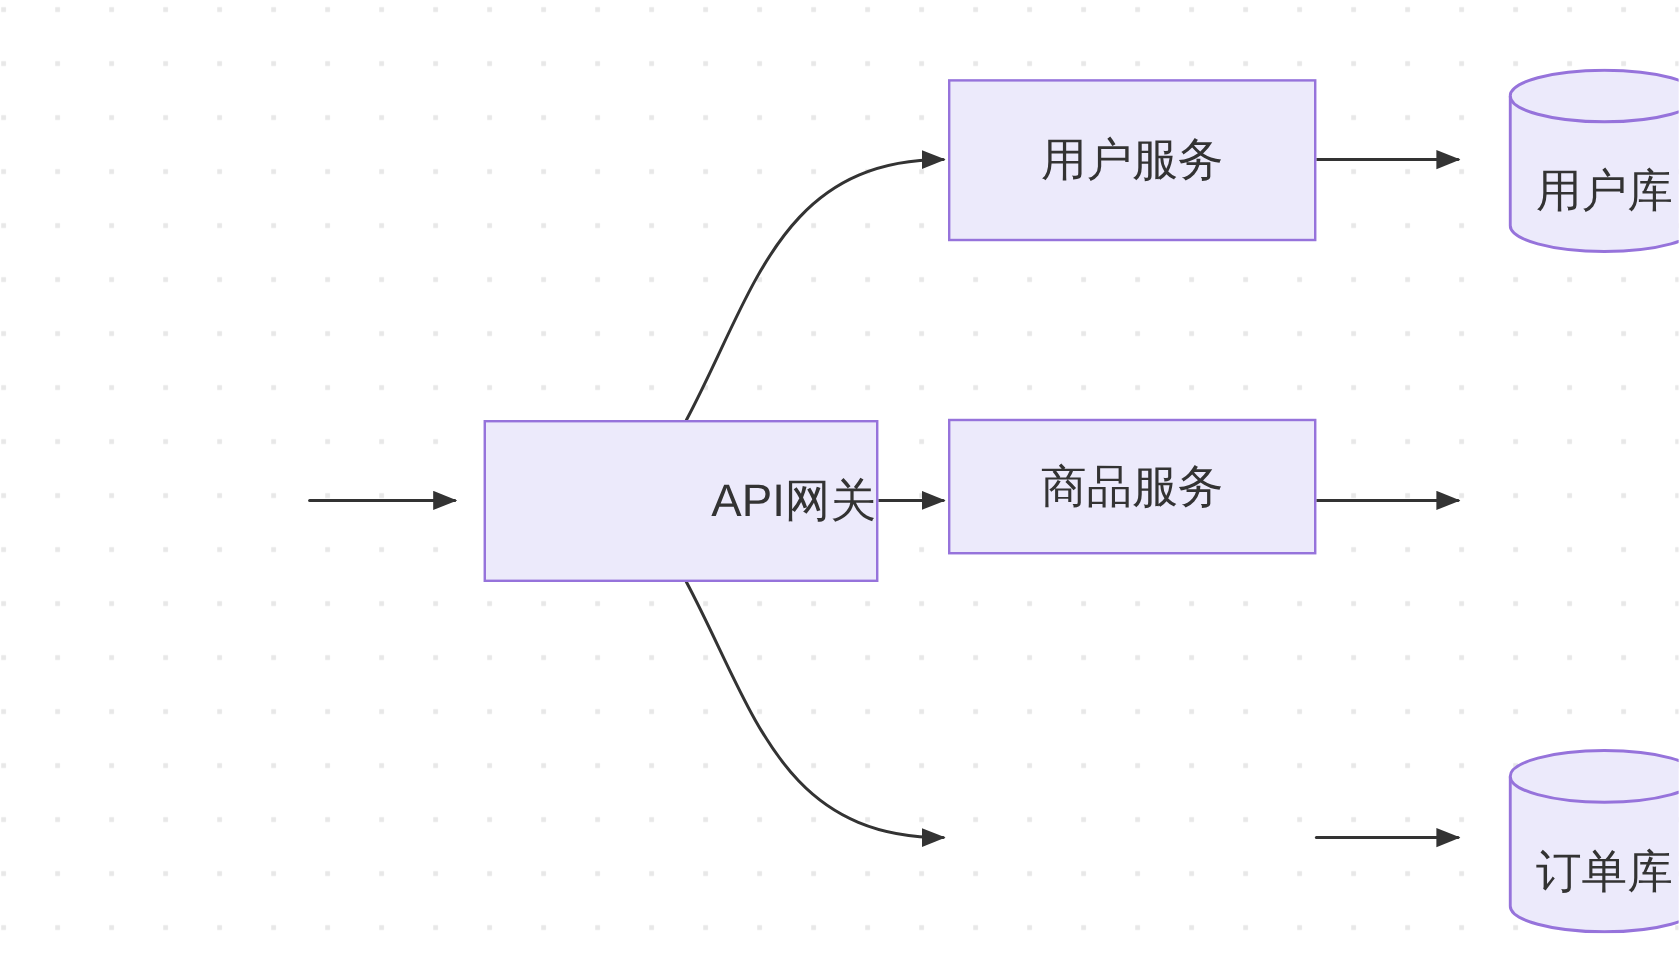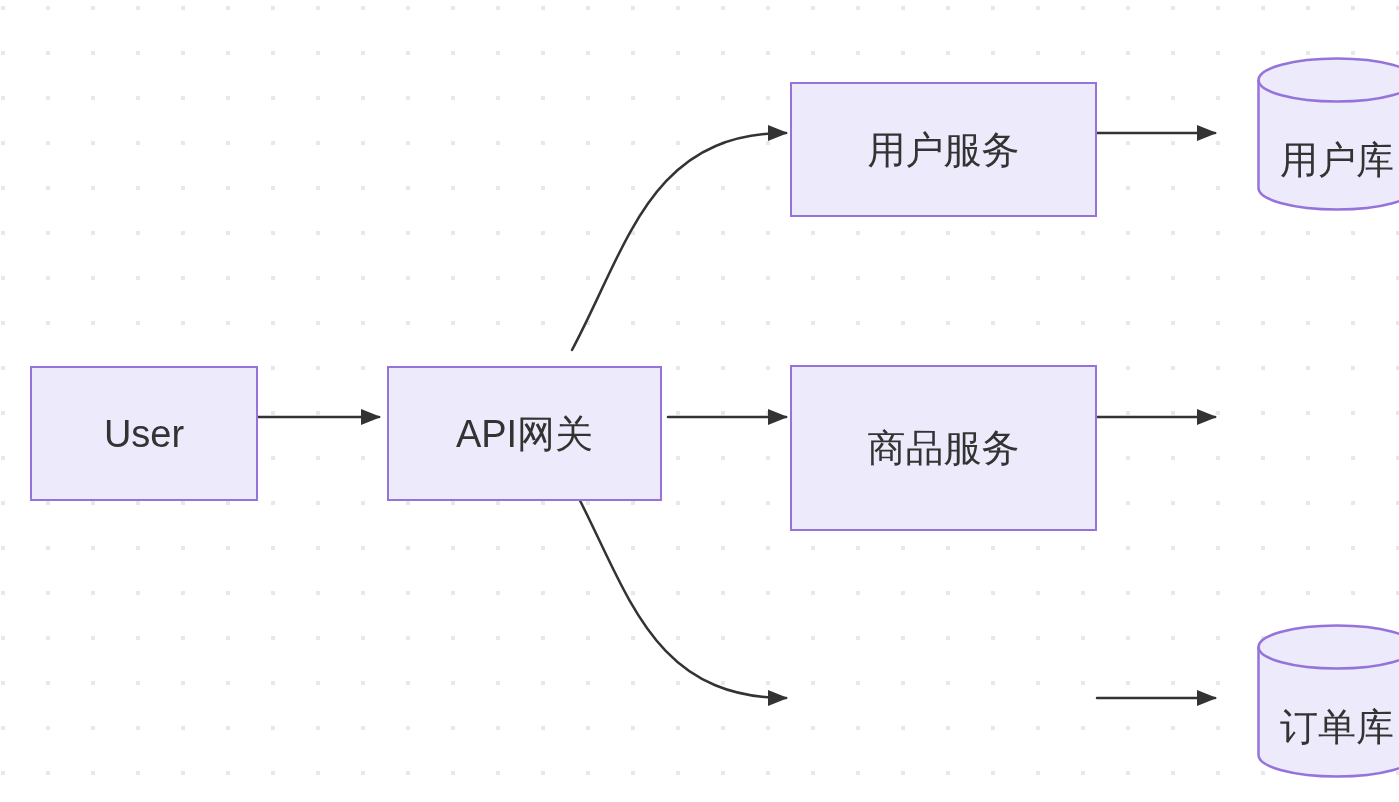--- a/index.html
+++ b/index.html
@@ -35,21 +35,20 @@
     justify-content: center;
     color: var(--text, #333);
     font-size: 38px;
     line-height: 1;
     user-select: none;
   }
   .node.box {
     background: var(--node-fill, #ECEAFB);
     border: 2px solid var(--node-border, #9673DB);
     box-sizing: border-box;
-    margin-top: 16px;
   }
   .node.cyl {
     width: 160px;
     height: 154px;
     display: block;
     margin-left: 39px;
   }
   .cyl-shape {
     position: absolute;
     left: 0;
@@ -94,33 +93,30 @@
 
     <path class="edge" d="M258,417 L379,417" marker-end="url(#arrowhead)"></path>
     <path class="edge" d="M572,350 C628,245 650,133 786,133" marker-end="url(#arrowhead)"></path>
     <path class="edge" d="M668,417 L786,417" marker-end="url(#arrowhead)"></path>
     <path class="edge" d="M572,485 C628,590 650,698 786,698" marker-end="url(#arrowhead)"></path>
     <path class="edge" d="M1097,133 L1215,133" marker-end="url(#arrowhead)"></path>
     <path class="edge" d="M1097,417 L1215,417" marker-end="url(#arrowhead)"></path>
     <path class="edge" d="M1097,698 L1215,698" marker-end="url(#arrowhead)"></path>
   </svg>
 
-  <div class="node box" style="left:30px; top:350px; width:228px; height:135px;">
-    <span>User</span>
-  </div>
 
-  <div class="node box" style="left:387px; top:350px; width:275px; height:135px;">
+  <div class="node box" style="left:403px; top:350px; width:329px; height:135px;justify-content:flex-end;">
     <span>API网关</span>
   </div>
 
   <div class="node box" style="left:790px; top:66px; width:307px; height:135px;">
     <span>用户服务</span>
   </div>
 
-  <div class="node box" style="left:790px; top:349px; width:307px; height:166px;">
+  <div class="node box" style="left:790px; top:349px; width:307px; height:113px;">
     <span>商品服务</span>
   </div>
 
 
   <div class="node cyl" style="left:1218px; top:57px;">
     <svg class="cyl-shape" viewBox="0 0 160 154">
       <path class="cyl-body" d="M1.5,23 A78.5,21.5 0 0 1 158.5,23 L158.5,131 A78.5,21.5 0 0 1 1.5,131 Z"></path>
       <path class="cyl-arc" d="M1.5,23 A78.5,21.5 0 0 0 158.5,23"></path>
     </svg>
     <span class="cyl-label">用户库</span>

